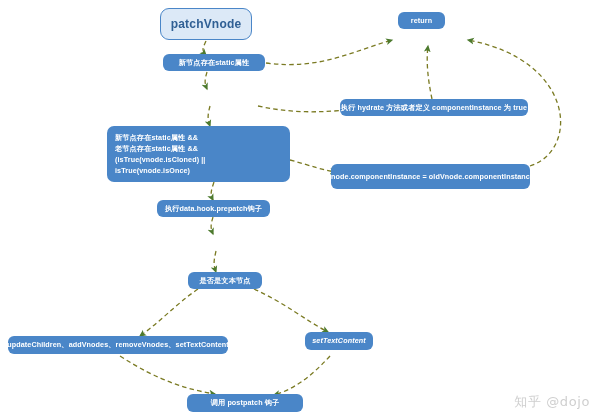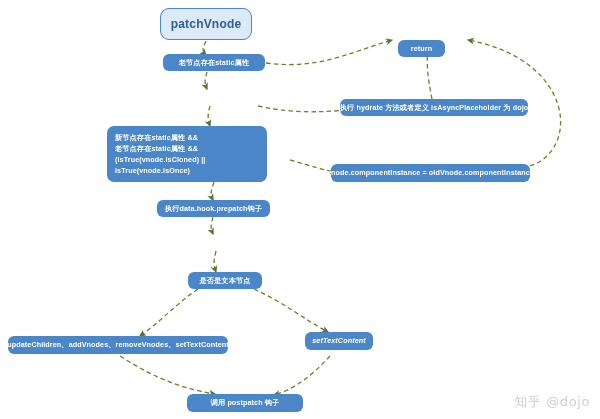--- a/index.html
+++ b/index.html
@@ -97,43 +97,43 @@
       <path d="M254,289 C285,303 305,320 328,332"></path>
 
       <path d="M120,356 C160,382 190,390 215,394"></path>
 
       <path d="M330,356 C310,378 292,390 274,395"></path>
     </g>
   </svg>
 
   <div class="node head" style="left:160px;top:8px;width:92px;height:32px;">patchVnode</div>
 
-  <div class="node" style="left:163px;top:54px;width:102px;height:17px;">老节点存在static属性</div>
+  <div class="node" style="left:163px;top:54px;width:102px;height:17px;">新节点存在static属性</div>
 
 
-  <div class="node multiline" style="left:107px;top:126px;width:160px;height:56px;">
+  <div class="node multiline" style="left:107px;top:126px;width:183px;height:56px;">
     <div>
       <div>新节点存在static属性 &amp;&amp;</div>
       <div>老节点存在static属性 &amp;&amp;</div>
       <div>(isTrue(vnode.isCloned) || isTrue(vnode.isOnce)</div>
     </div>
   </div>
 
   <div class="node" style="left:157px;top:200px;width:113px;height:17px;">执行data.hook.prepatch钩子</div>
 
 
   <div class="node" style="left:188px;top:272px;width:74px;height:17px;">是否是文本节点</div>
 
   <div class="node" style="left:8px;top:336px;width:220px;height:18px;">updateChildren、addVnodes、removeVnodes、setTextContent</div>
 
   <div class="node" style="left:305px;top:332px;width:68px;height:18px;font-style:italic;">setTextContent</div>
 
   <div class="node" style="left:187px;top:394px;width:116px;height:18px;">调用 postpatch 钩子</div>
 
-  <div class="node" style="left:398px;top:40px;width:47px;height:17px;">return</div>
+  <div class="node" style="left:398px;top:12px;width:47px;height:17px;">return</div>
 
-  <div class="node" style="left:340px;top:99px;width:188px;height:17px;">执行 hydrate 方法或者定义 isAsyncPlaceholder 为 dojo</div>
+  <div class="node" style="left:340px;top:99px;width:188px;height:17px;">执行 hydrate 方法或者定义 componentInstance 为 true</div>
 
-  <div class="node" style="left:331px;top:164px;width:199px;height:18px;">vnode.componentInstance = oldVnode.componentInstance</div>
+  <div class="node" style="left:331px;top:164px;width:199px;height:25px;">vnode.componentInstance = oldVnode.componentInstance</div>
 
   <div class="watermark">知乎 @dojo</div>
 
 </div>
 
 </body></html>

